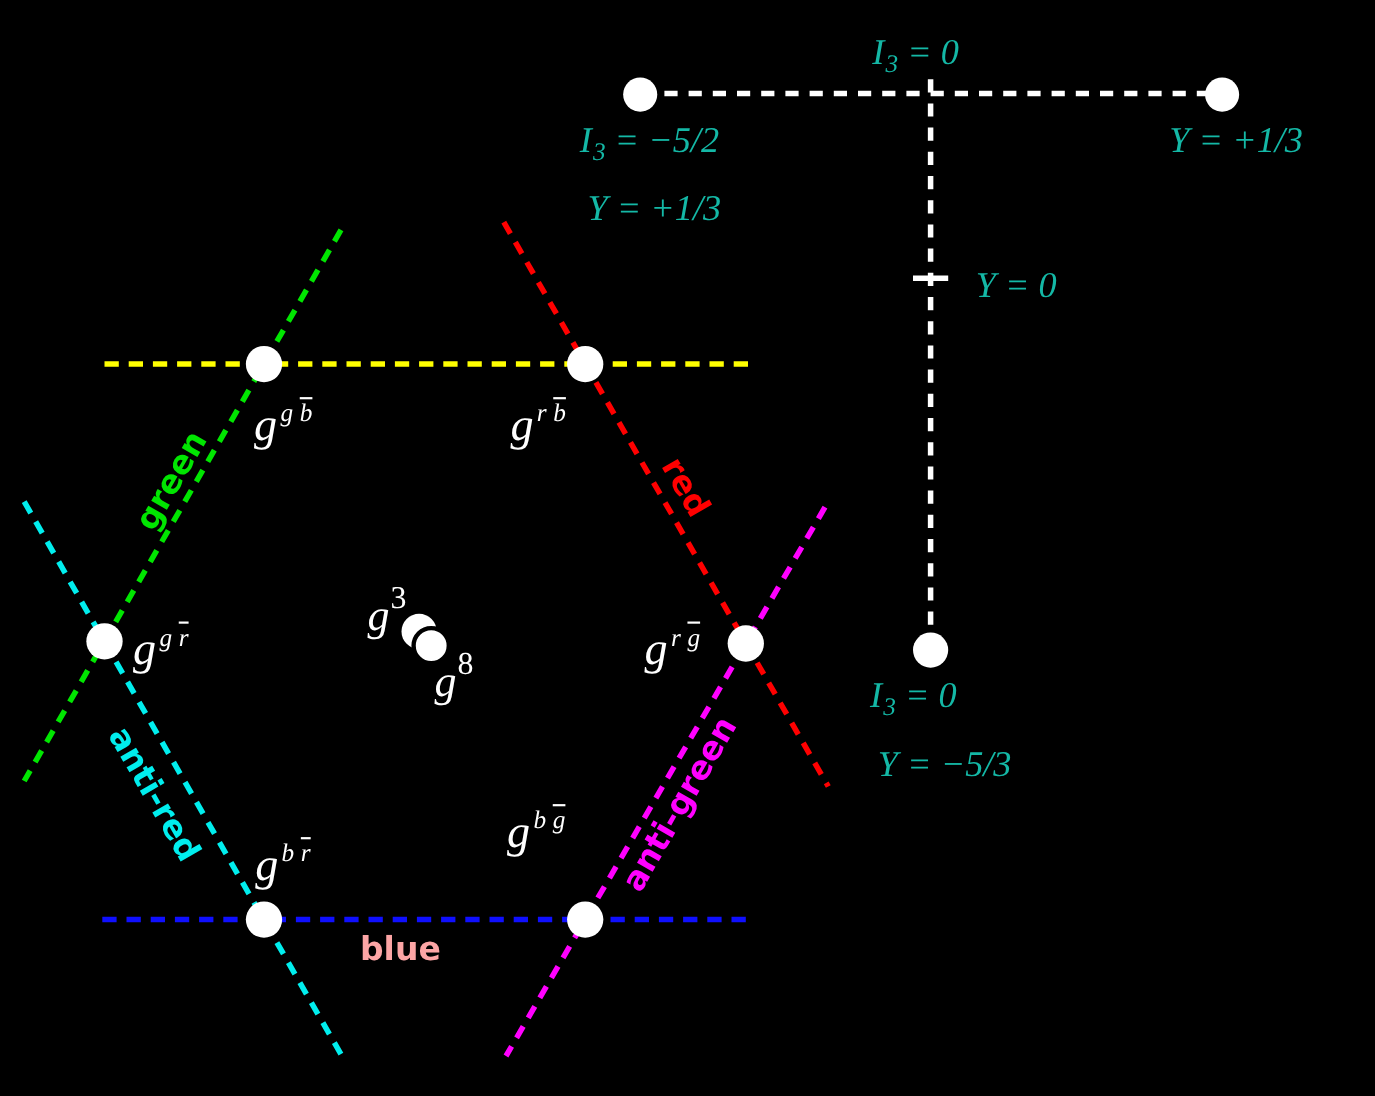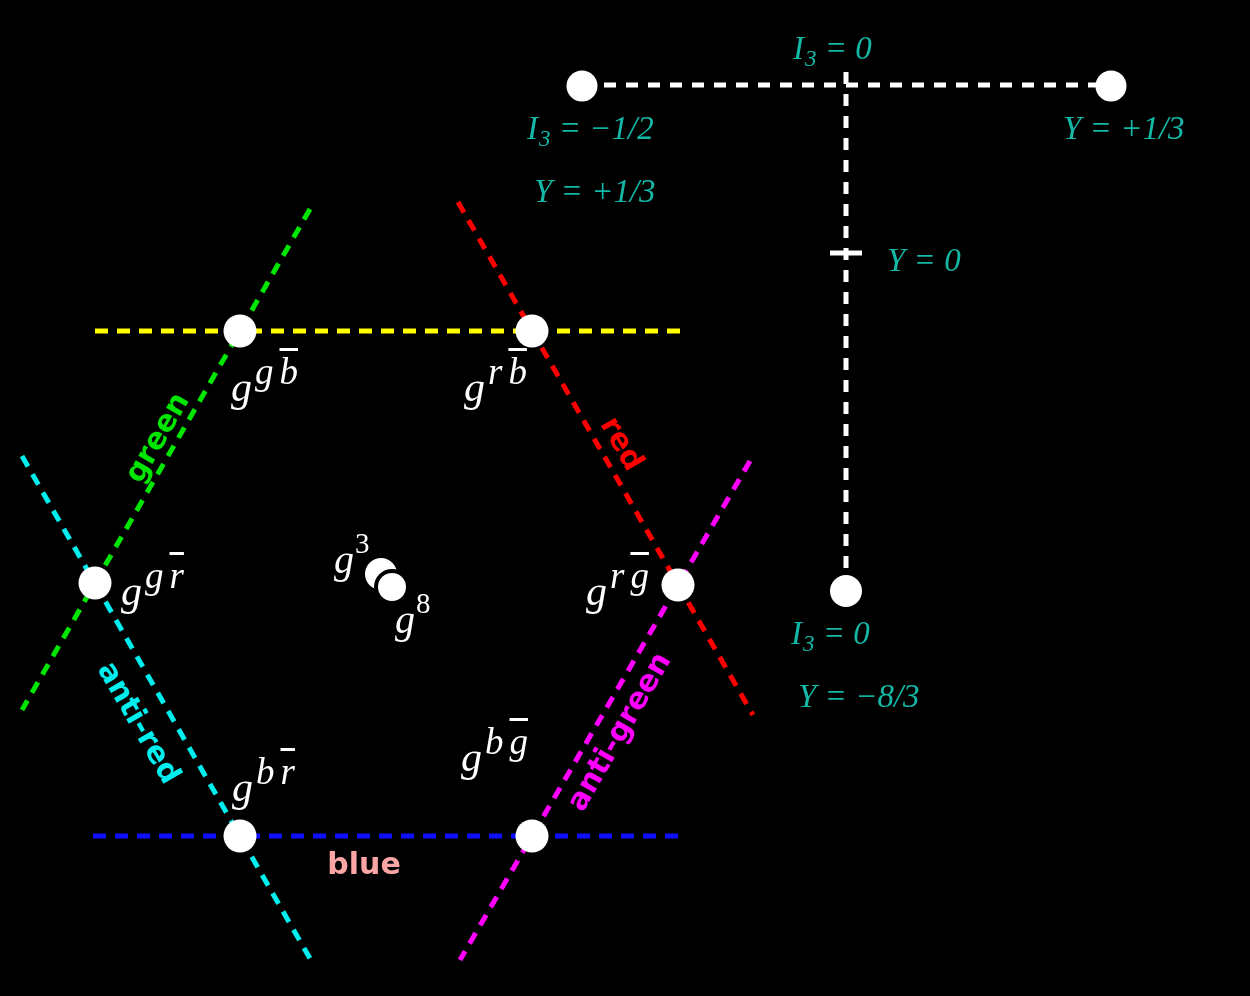--- a/index.html
+++ b/index.html
@@ -36,21 +36,21 @@
   .glabel{
     position:absolute;
     color:#ffffff;
     font-family:"Liberation Serif","DejaVu Serif",serif;
     font-style:italic;
     font-size:42px;
     line-height:1;
     white-space:nowrap;
   }
   .gsup{
-    font-size:37px;
+    font-size:23px;
     position:relative;
     top:-17px;
     margin-left:3px;
   }
   .gsup .ovl{
     text-decoration:overline;
     margin-left:6px;
   }
   .supd{
     font-style:normal;
@@ -139,26 +139,26 @@
 
   <div class="mathlabel" style="left:793px;top:22px;">
     <span>I</span><sub class="msub">3</sub><span> = 0</span>
   </div>
 
   <div class="mathlabel" style="left:887px;top:234px;">
     <span>Y</span><span> = 0</span>
   </div>
 
   <div class="mathlabel" style="left:527px;top:102px;">
-    <div class="mline"><span>I</span><sub class="msub">3</sub><span> = −1/2</span></div>
+    <div class="mline"><span>I</span><sub class="msub">3</sub><span> = −5/2</span></div>
     <div class="mline indent"><span>Y</span><span> = +1/3</span></div>
   </div>
 
   <div class="mathlabel" style="left:1056px;top:102px;">
     <div class="mline indent"><span>Y</span><span> = +1/3</span></div>
   </div>
 
   <div class="mathlabel" style="left:791px;top:607px;">
     <div class="mline"><span>I</span><sub class="msub">3</sub><span> = 0</span></div>
-    <div class="mline indent"><span>Y</span><span> = −8/3</span></div>
+    <div class="mline indent"><span>Y</span><span> = −5/3</span></div>
   </div>
 
 </div>
 
 </body></html>

